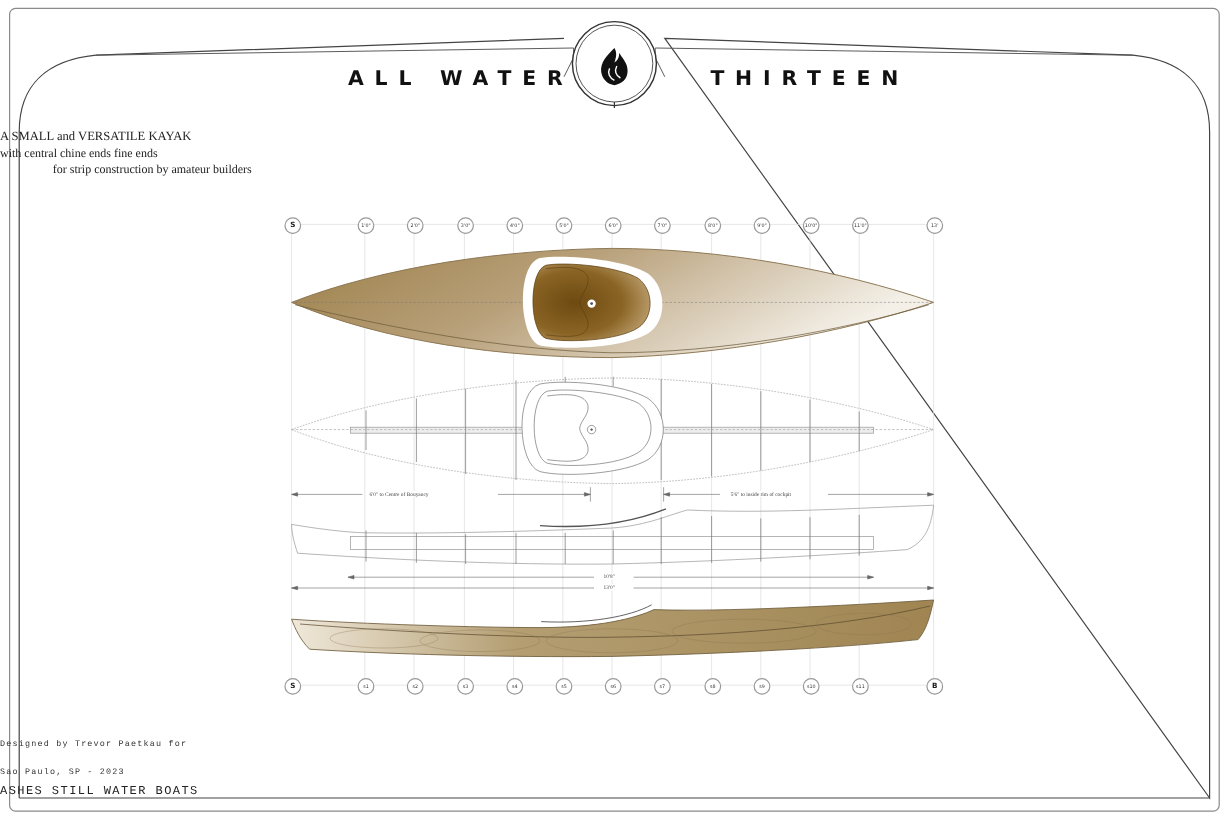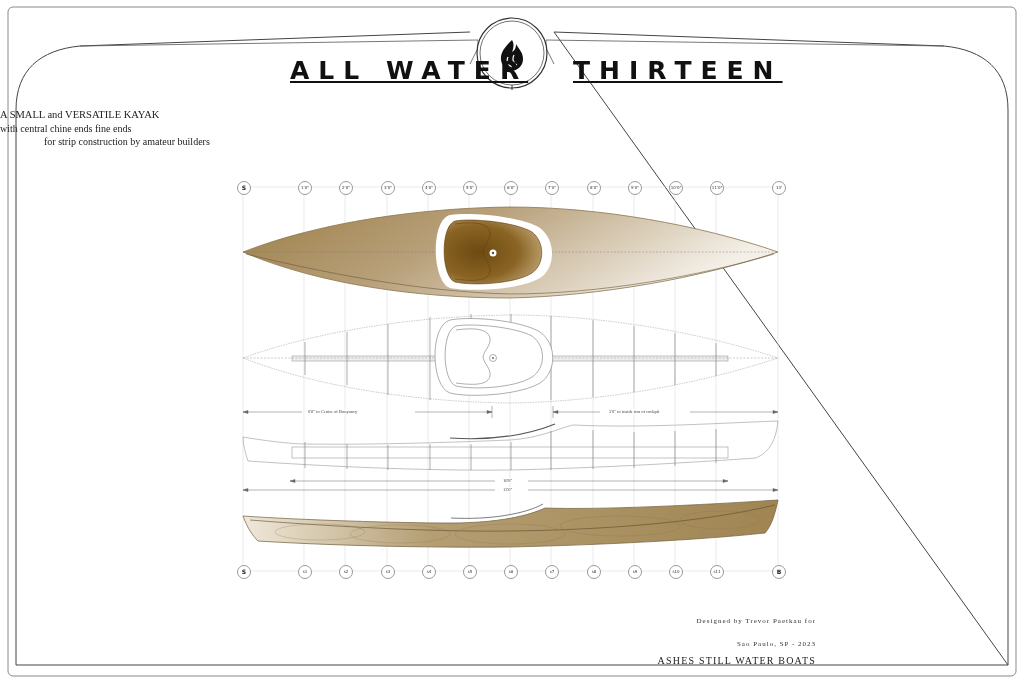--- a/index.html
+++ b/index.html
@@ -1,25 +1,25 @@
 <!DOCTYPE html>
 <html><head>
 <meta charset="utf-8">
 <style>
   html, body { margin:0; padding:0; background:#ffffff; }
   body { width:1024px; height:683px; position:relative; overflow:hidden; font-family:"DejaVu Serif", serif; }
   #stage { position:absolute; left:0; top:0; width:1024px; height:683px; }
-  .title-word { position:absolute; top:56px; font-family:"DejaVu Sans", sans-serif; font-weight:bold; font-size:25px; letter-spacing:9px; color:#111; white-space:nowrap;text-decoration:underline; }
+  .title-word { position:absolute; top:56px; font-family:"DejaVu Sans", sans-serif; font-weight:bold; font-size:17px; letter-spacing:9px; color:#111; white-space:nowrap; }
   #title-left { left:290px; }
-  #title-right { left:573px;text-align:center; }
+  #title-right { left:592px;text-align:center; }
   .sub { position:absolute; left:0; width:1024px; text-align:left; font-family:Liberation Serif, serif; color:#222; }
   #sub1 { top:109px; font-size:10.5px; }
   #sub2 { top:123px; font-size:10px; }
   #sub3 { top:136px; font-size:10px;padding-left:44px; }
-  .foot { position:absolute; left:0; width:816px; text-align:right; font-family:Liberation Serif, serif; color:#333; letter-spacing:1px; }
+  .foot { position:absolute; left:0; width:816px; text-align:left; font-family:Liberation Mono, monospace; color:#333; letter-spacing:1px; }
   #foot1 { top:617px; font-size:7px; }
   #foot2 { top:655px; font-size:10px; letter-spacing:1.2px; color:#222; }
   #foot3 { top:640px; font-size:7px; }
   .st { position:absolute; width:12px; height:12px; margin-left:-6px; border:1px solid #999; border-radius:50%; background:#fff; font-family:"DejaVu Sans", sans-serif; font-size:4px; line-height:12px; text-align:center; color:#333; overflow:hidden; }
   .st.end { font-size:6px; font-weight:bold; color:#222; }
   .dim-label { position:absolute; font-family:"Liberation Serif", serif; font-size:4.5px; color:#444; background:#fff; padding:0 3px; white-space:nowrap; }
 </style>
 </head>
 <body>
 

